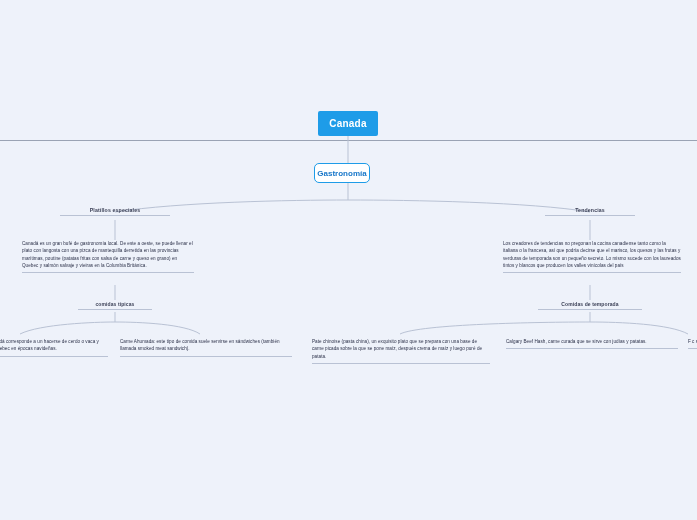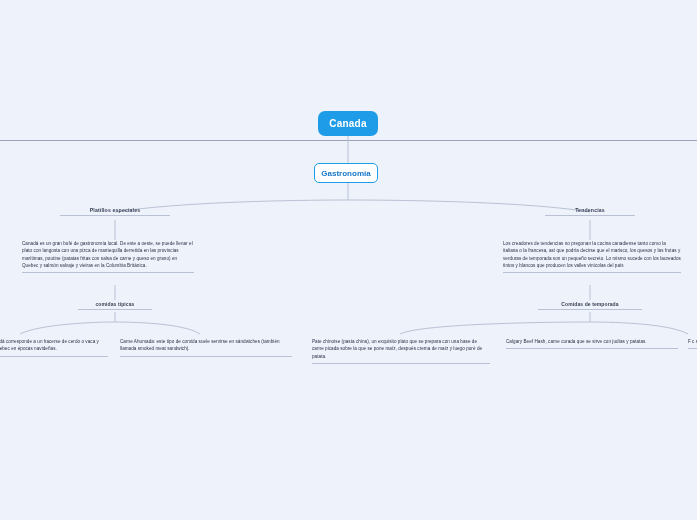--- a/index.html
+++ b/index.html
@@ -33,37 +33,37 @@
   }
 
   
   .node-root {
     position: absolute;
     left: 318px;
     top: 111px;
     width: 60px;
     height: 25px;
     background: #1e9ce8;
-    border-radius: 7px;
+    border-radius: 2px;
     display: flex;
     align-items: center;
     justify-content: center;
     color: #ffffff;
     font-size: 10px;
     font-weight: bold;
     letter-spacing: 0.2px;
     box-sizing: border-box;
   }
 
   
   .node-sub {
     position: absolute;
     left: 314px;
     top: 163px;
-    width: 64px;
+    width: 56px;
     height: 20px;
     background: #ffffff;
     border: 1.4px solid #1e9ce8;
     border-radius: 5px;
     display: flex;
     align-items: center;
     justify-content: center;
     color: #1877c9;
     font-size: 8px;
     font-weight: bold;

